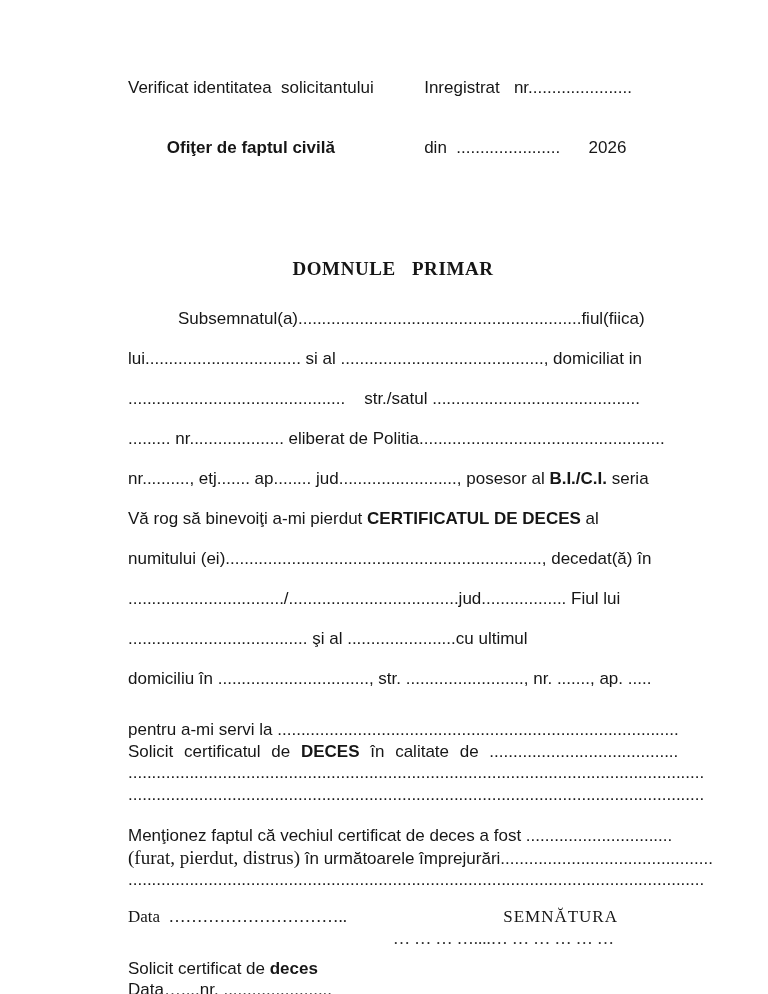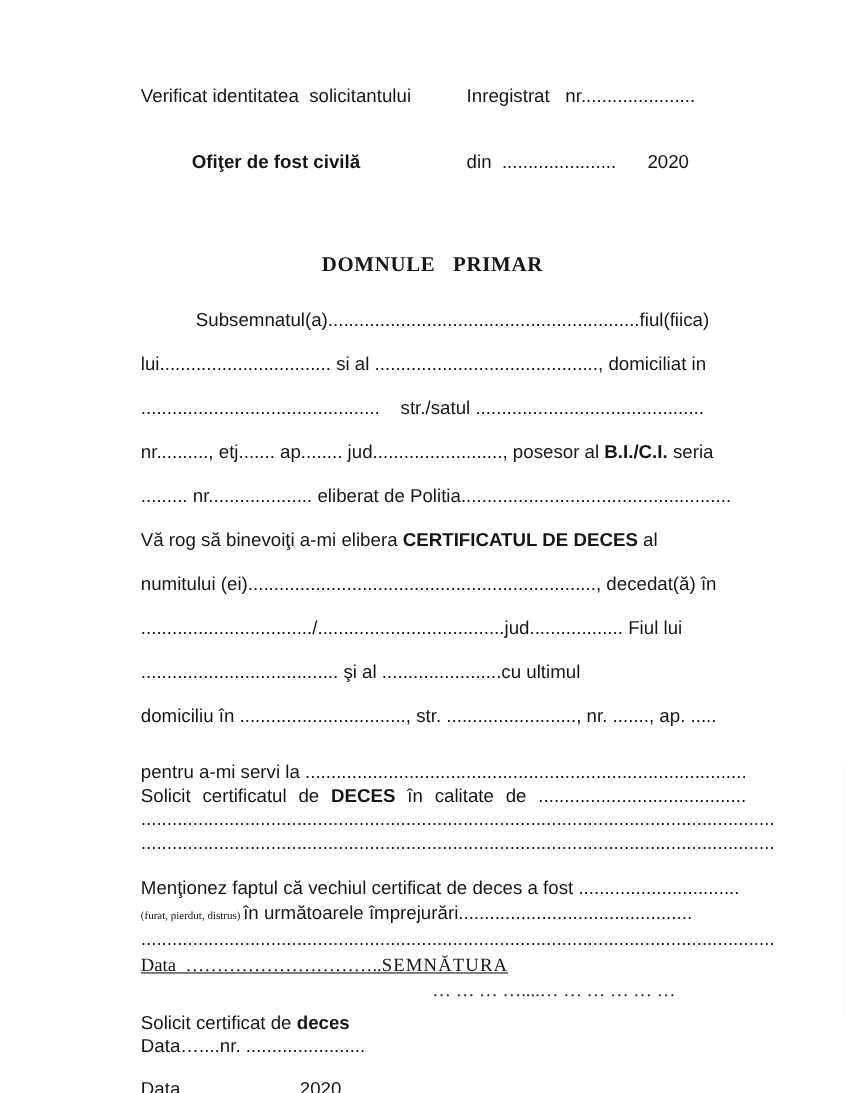--- a/index.html
+++ b/index.html
@@ -14,41 +14,41 @@
     overflow:hidden;
   }
   .content { padding:38px 110px 0 128px; }
 
   .hdr { display:flex; justify-content:space-between; }
   .hdr-left { text-align:center; line-height:20px; white-space:pre; }
   .hdr-left .bold-line { font-weight:bold; }
   .hdr-right { line-height:20px; white-space:pre; padding-right:26px; }
 
   .doc-title {
-    margin-top:32px;
+    margin-top:60px;
     text-align:center;
     font-family:"Liberation Serif", serif;
     font-weight:bold;
     font-size:19px;
     letter-spacing:0.6px;
     white-space:pre;
   }
 
   .body-dbl { margin-top:19px; }
   .body-dbl .line { line-height:40px; white-space:pre; }
   .indent { padding-left:50px; }
 
   .single .line { line-height:21.5px; white-space:pre; }
   .solicit { margin-top:20px; }
   .solicit .wide { word-spacing:6px; }
   .mentionez { margin-top:20px; }
-  .small-serif { font-family:"Liberation Serif", serif; font-size:10px; }
+  .small-serif { font-family:"Liberation Serif", serif; font-size:19px; }
 
-  .data-row { display:flex; justify-content:flex-start; margin-top:2px;
-              font-family:"Liberation Serif", serif; line-height:22px; white-space:pre;text-decoration:underline; }
+  .data-row { display:flex; justify-content:space-between; margin-top:15px;
+              font-family:"Liberation Serif", serif; line-height:22px; white-space:pre; }
   .data-row .sig { padding-right:40px; letter-spacing:1px; }
   .sig-dots-row { text-align:right; font-family:"Liberation Serif", serif;
                   line-height:21px; white-space:pre; padding-right:44px; color:#2b2b2b; }
 
   .bottom { position:relative; height:150px; margin-top:9px; }
   .col-left .line { line-height:21px; white-space:pre; }
   .col-left .gap18 { margin-top:18px; }
   .col-right { position:absolute; top:41px; right:-6px; width:250px;
                text-align:center; line-height:21px; white-space:pre; }
 
@@ -56,37 +56,37 @@
 </style>
 </head>
 <body>
 
 <div class="page">
   <div class="content">
 
     <div class="hdr">
       <div class="hdr-left">
         <div>Verificat identitatea  solicitantului</div>
-        <div class="bold-line">Ofiţer de fost civilă</div>
+        <div class="bold-line">Ofiţer de faptul civilă</div>
       </div>
       <div class="hdr-right">
         <div>Inregistrat   nr......................</div>
-        <div>din  ......................      2020</div>
+        <div>din  ......................      2026</div>
       </div>
     </div>
 
     <div class="doc-title">DOMNULE   PRIMAR</div>
 
     <div class="body-dbl">
       <div class="line indent">Subsemnatul(a)............................................................fiul(fiica)</div>
       <div class="line">lui................................. si al ..........................................., domiciliat in</div>
       <div class="line">..............................................    str./satul ............................................</div>
+      <div class="line">......... nr.................... eliberat de Politia....................................................</div>
       <div class="line"><span>nr.........., etj....... ap........ jud........................., posesor al </span><b>B.I./C.I.</b><span> seria</span></div>
-      <div class="line">......... nr.................... eliberat de Politia....................................................</div>
-      <div class="line"><span>Vă rog să binevoiţi a-mi elibera </span><b>CERTIFICATUL DE DECES</b><span> al</span></div>
+      <div class="line"><span>Vă rog să binevoiţi a-mi pierdut </span><b>CERTIFICATUL DE DECES</b><span> al</span></div>
       <div class="line">numitului (ei)..................................................................., decedat(ă) în</div>
       <div class="line">................................./....................................jud.................. Fiul lui</div>
       <div class="line">...................................... şi al .......................cu ultimul</div>
       <div class="line">domiciliu în ................................, str. ........................., nr. ......., ap. .....</div>
     </div>
 
     <div class="single solicit">
       <div class="line">pentru a-mi servi la .....................................................................................</div>
       <div class="line wide"><span>Solicit certificatul de </span><b>DECES</b><span> în calitate de ........................................</span></div>
       <div class="line">..........................................................................................................................</div>

